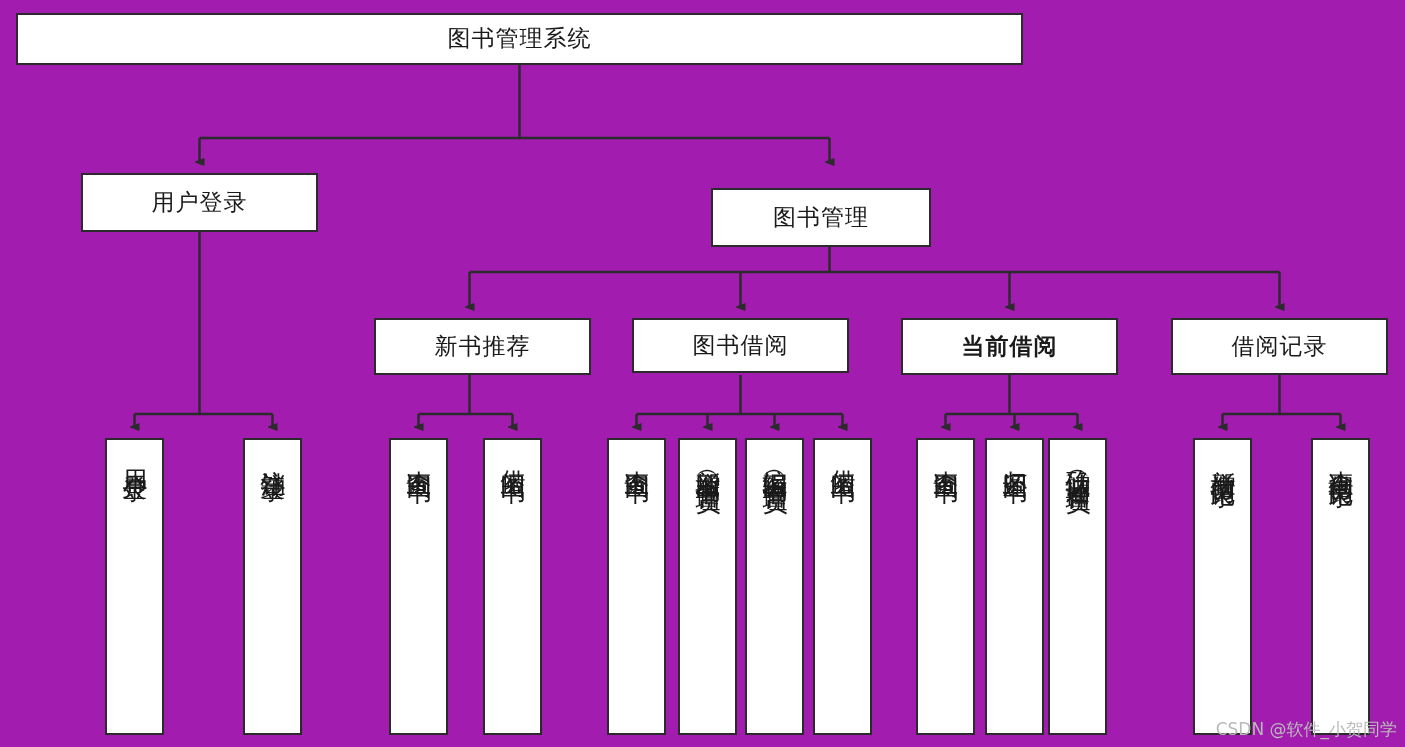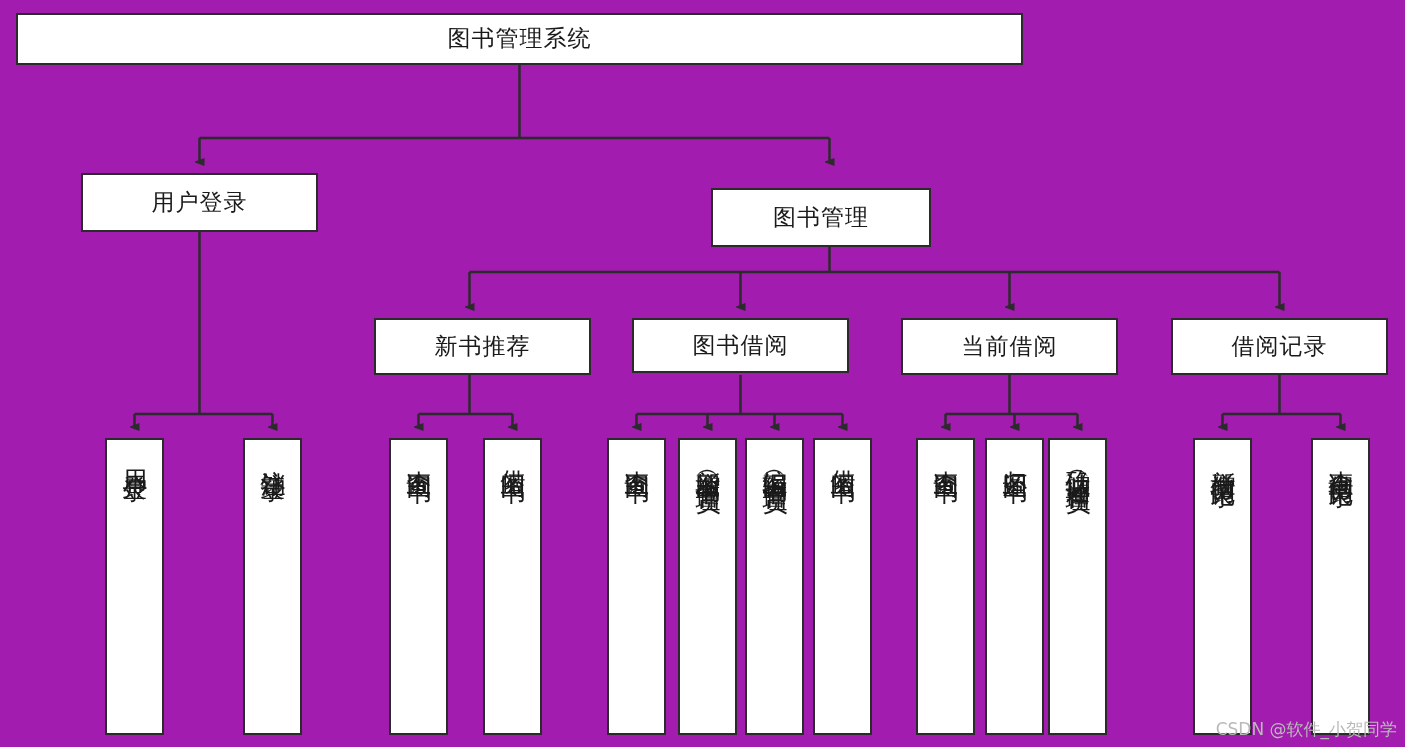--- a/index.html
+++ b/index.html
@@ -120,21 +120,21 @@
       </div>
       <div class="node h-node" style="left: 711px; top: 188px; width: 220px; height: 59px;">
         <span class="node-label">图书管理</span>
       </div>
       <div class="node h-node" style="left: 374px; top: 318px; width: 217px; height: 57px;">
         <span class="node-label">新书推荐</span>
       </div>
       <div class="node h-node" style="left: 632px; top: 318px; width: 217px; height: 55px;">
         <span class="node-label">图书借阅</span>
       </div>
-      <div class="node h-node" style="left: 901px; top: 318px; width: 217px; height: 57px;">
+      <div class="node h-node" style="left: 901px; top: 318px; width: 217px; height: 57px; font-weight: bold;">
         <span class="node-label">当前借阅</span>
       </div>
       <div class="node h-node" style="left: 1171px; top: 318px; width: 217px; height: 57px;">
         <span class="node-label">借阅记录</span>
       </div>
       <div class="node v-node" style="left: 105px; top: 438px; width: 59px; height: 297px;">
         <span class="node-label">用户登录</span>
       </div>
       <div class="node v-node" style="left: 243px; top: 438px; width: 59px; height: 297px;">
         <span class="node-label">注销登录</span>

